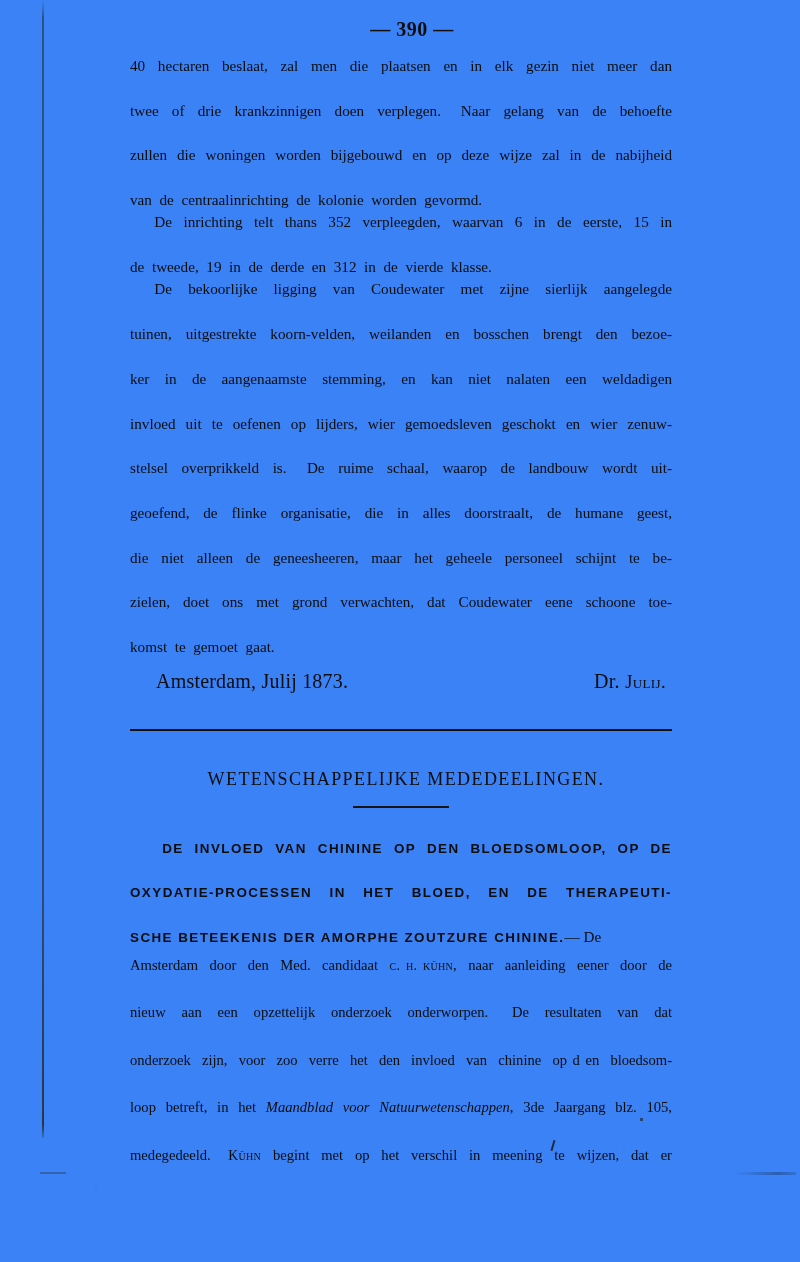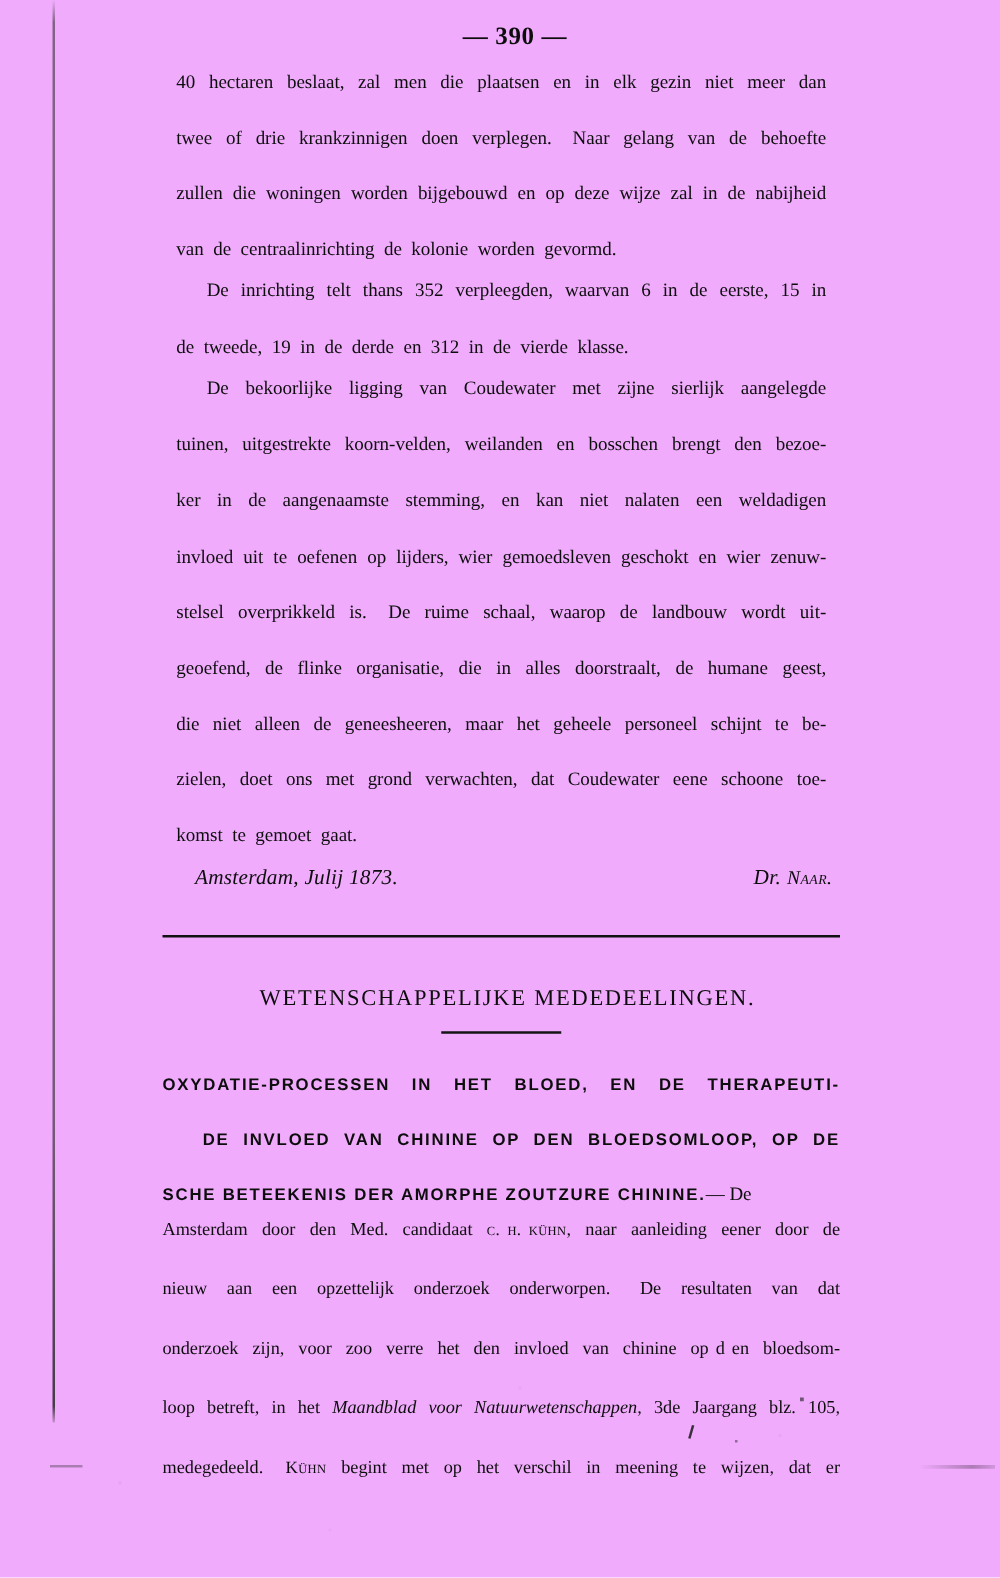--- a/index.html
+++ b/index.html
@@ -13,21 +13,21 @@
     position: relative;
     overflow: hidden;
     font-family: "Liberation Serif", "DejaVu Serif", serif;
     color: #0d0d0d;
   }
 
   
   .scan-page {
     position: absolute;
     inset: 0;
-    background: #f0abfc;
+    background: #3b82f6;
   }
   .scan-noise {
     position: absolute;
     inset: 0;
     pointer-events: none;
     background:
       radial-gradient(circle at 12% 94%, rgba(0,0,0,0.035) 0 1px, transparent 2px),
       radial-gradient(circle at 52% 88%, rgba(0,0,0,0.03) 0 1px, transparent 2px),
       radial-gradient(circle at 78% 91%, rgba(0,0,0,0.03) 0 1px, transparent 2px),
       radial-gradient(circle at 33% 97%, rgba(0,0,0,0.025) 0 1px, transparent 2px);
@@ -102,21 +102,21 @@
   }
 
   
   .tblock {
     font-size: 15.2px;
     line-height: 1.47;
     text-align: justify;
     text-justify: inter-word;
     margin: 0;
   }
-  .tblock p { margin: 11px; }
+  .tblock p { margin: 0; }
 
   .sec-one { margin-top: 14px; }
 
   
   .ln {
     display: block;
     text-align: justify;
     white-space: pre-wrap;
   }
   .ln::after {
@@ -126,23 +126,22 @@
     height: 0;
   }
   .ln.last::after { display: none; }
   .ln.ind { text-indent: 1.6em; }
 
   .signature-row {
     display: flex;
     justify-content: space-between;
     align-items: baseline;
     margin-top: 12px;
-    font-size: 17px;
+    font-size: 20px;
     padding: 0 6px 0 26px;
-    font-style: italic;
   }
   .sig-left { letter-spacing: .2px; }
   .sig-right { letter-spacing: .3px; }
   .smallcaps {
     font-variant: small-caps;
     font-size: 0.92em;
     letter-spacing: .4px;
   }
 
   
@@ -252,32 +251,32 @@
         <span class="ln">stelsel  overprikkeld  is.   De  ruime  schaal,  waarop  de  landbouw  wordt  uit-</span>
         <span class="ln">geoefend,  de  flinke  organisatie,  die  in  alles  doorstraalt,  de  humane  geest,</span>
         <span class="ln">die  niet  alleen  de  geneesheeren,  maar  het  geheele  personeel  schijnt  te  be-</span>
         <span class="ln">zielen,  doet  ons  met  grond  verwachten,  dat  Coudewater  eene  schoone  toe-</span>
         <span class="ln last">komst  te  gemoet  gaat.</span>
       </p>
     </div>
 
     <div class="signature-row">
       <span class="sig-left">Amsterdam, Julij 1873.</span>
-      <span class="sig-right"><span>Dr. </span><span class="smallcaps">Naar.</span></span>
+      <span class="sig-right"><span>Dr. </span><span class="smallcaps">Julij.</span></span>
     </div>
 
     <div class="rule-wide"></div>
 
     <div class="section-heading">WETENSCHAPPELIJKE MEDEDEELINGEN.</div>
 
     <div class="rule-short"></div>
 
     <div class="article-title">
+      <span class="tl first">De invloed van chinine op den bloedsomloop, op de</span>
       <span class="tl">oxydatie-processen in het bloed, en de therapeuti-</span>
-      <span class="tl first">De invloed van chinine op den bloedsomloop, op de</span>
       <span class="tl last"><span>sche beteekenis der amorphe zoutzure chinine.</span><span class="title-tail">— De</span></span>
     </div>
 
     <div class="article-body">
         <span class="ln">Amsterdam  door  den  Med.  candidaat  <span class="sc">c. h. kühn</span>,  naar  aanleiding  eener  door  de</span>
         <span class="ln">nieuw  aan  een  opzettelijk  onderzoek  onderworpen.   De  resultaten  van  dat</span>
         <span class="ln">onderzoek  zijn,  voor  zoo  verre  het  den  invloed  van  chinine  op d en  bloedsom-</span>
         <span class="ln">loop  betreft,  in  het  <span class="ital">Maandblad  voor  Natuurwetenschappen</span>,  3de  Jaargang  blz.  105,</span>
         <span class="ln">medegedeeld.   <span class="sc">Kühn</span>  begint  met  op  het  verschil  in  meening  te  wijzen,  dat  er</span>
       </div>

